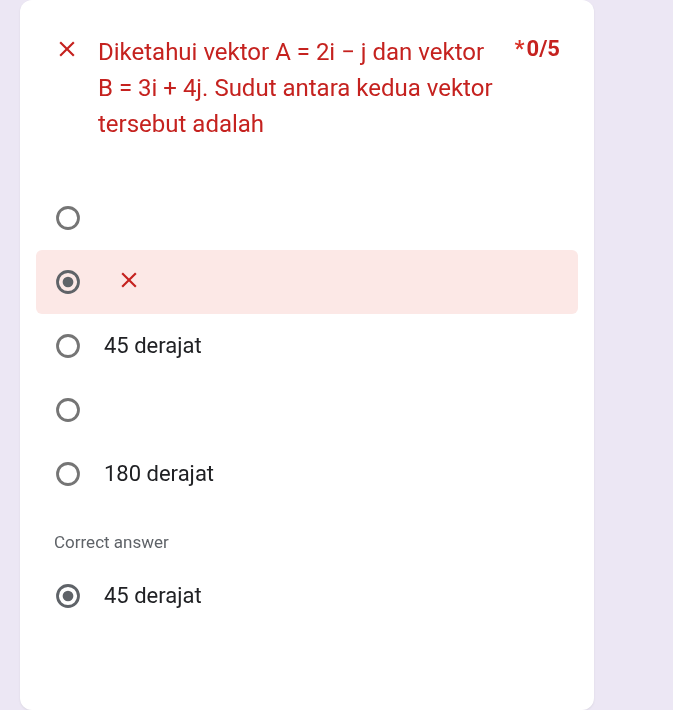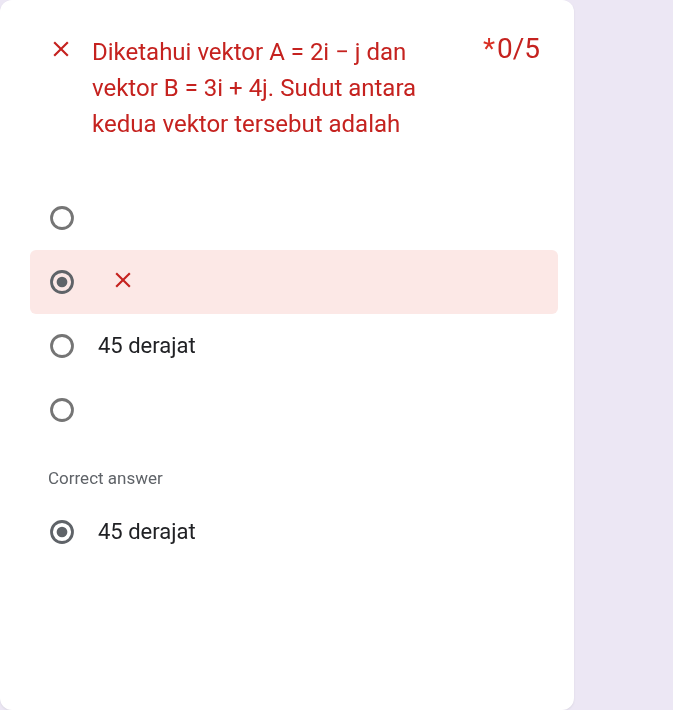--- a/index.html
+++ b/index.html
@@ -14,22 +14,23 @@
     height: 710px;
     background: #ece7f4;
     padding: 0 5px 0 0;
     position: relative;
   }
   .card {
     background: #ffffff;
     border-radius: 12px;
     width: 574px;
     min-height: 710px;
-    padding: 34px 34px 24px 48px;
+    padding: 34px 34px 24px 34px;
     box-shadow: 0 1px 2px rgba(60,64,67,.1);
+    margin-left: 20px;
   }
 
   .question-header {
     display: flex;
     align-items: flex-start;
     margin-bottom: 44px;
   }
   .x-icon-holder {
     flex: 0 0 auto;
     padding-top: 2px;
@@ -40,23 +41,23 @@
     flex: 1 1 auto;
     color: #c5221f;
     font-size: 24px;
     line-height: 36px;
     font-weight: 400;
     padding-right: 12px;
   }
   .score {
     flex: 0 0 auto;
     color: #c5221f;
-    font-size: 28px;
+    font-size: 22px;
     line-height: 30px;
-    font-weight: 400;
+    font-weight: 700;
     white-space: nowrap;
   }
   .score .asterisk { color:#d93025; margin-right:2px; }
 
   .options {
     margin: 0 -18px 26px -18px;
   }
   .option-row {
     display: flex;
     align-items: center;
@@ -148,20 +149,28 @@
       </div>
 
       <div class="option-row">
         <span class="radio">
           <svg width="28" height="28" viewBox="0 0 24 24">
               <circle cx="12" cy="12" r="9" fill="none" stroke="#757575" stroke-width="2.4"></circle>
             </svg>
         </span>
       </div>
 
+      <div class="option-row">
+        <span class="radio">
+          <svg width="28" height="28" viewBox="0 0 24 24">
+              <circle cx="12" cy="12" r="9" fill="none" stroke="#757575" stroke-width="2.4"></circle>
+            </svg>
+        </span>
+        <span class="option-label">180 derajat</span>
+      </div>
 
     </div>
 
     <div class="correct-block">
       <div class="correct-header">Correct answer</div>
       <div class="option-row">
         <span class="radio">
           <svg width="28" height="28" viewBox="0 0 24 24">
             <circle cx="12" cy="12" r="9" fill="none" stroke="#5f6368" stroke-width="2.4"></circle>
             <circle cx="12" cy="12" r="4.6" fill="#5f6368"></circle>

